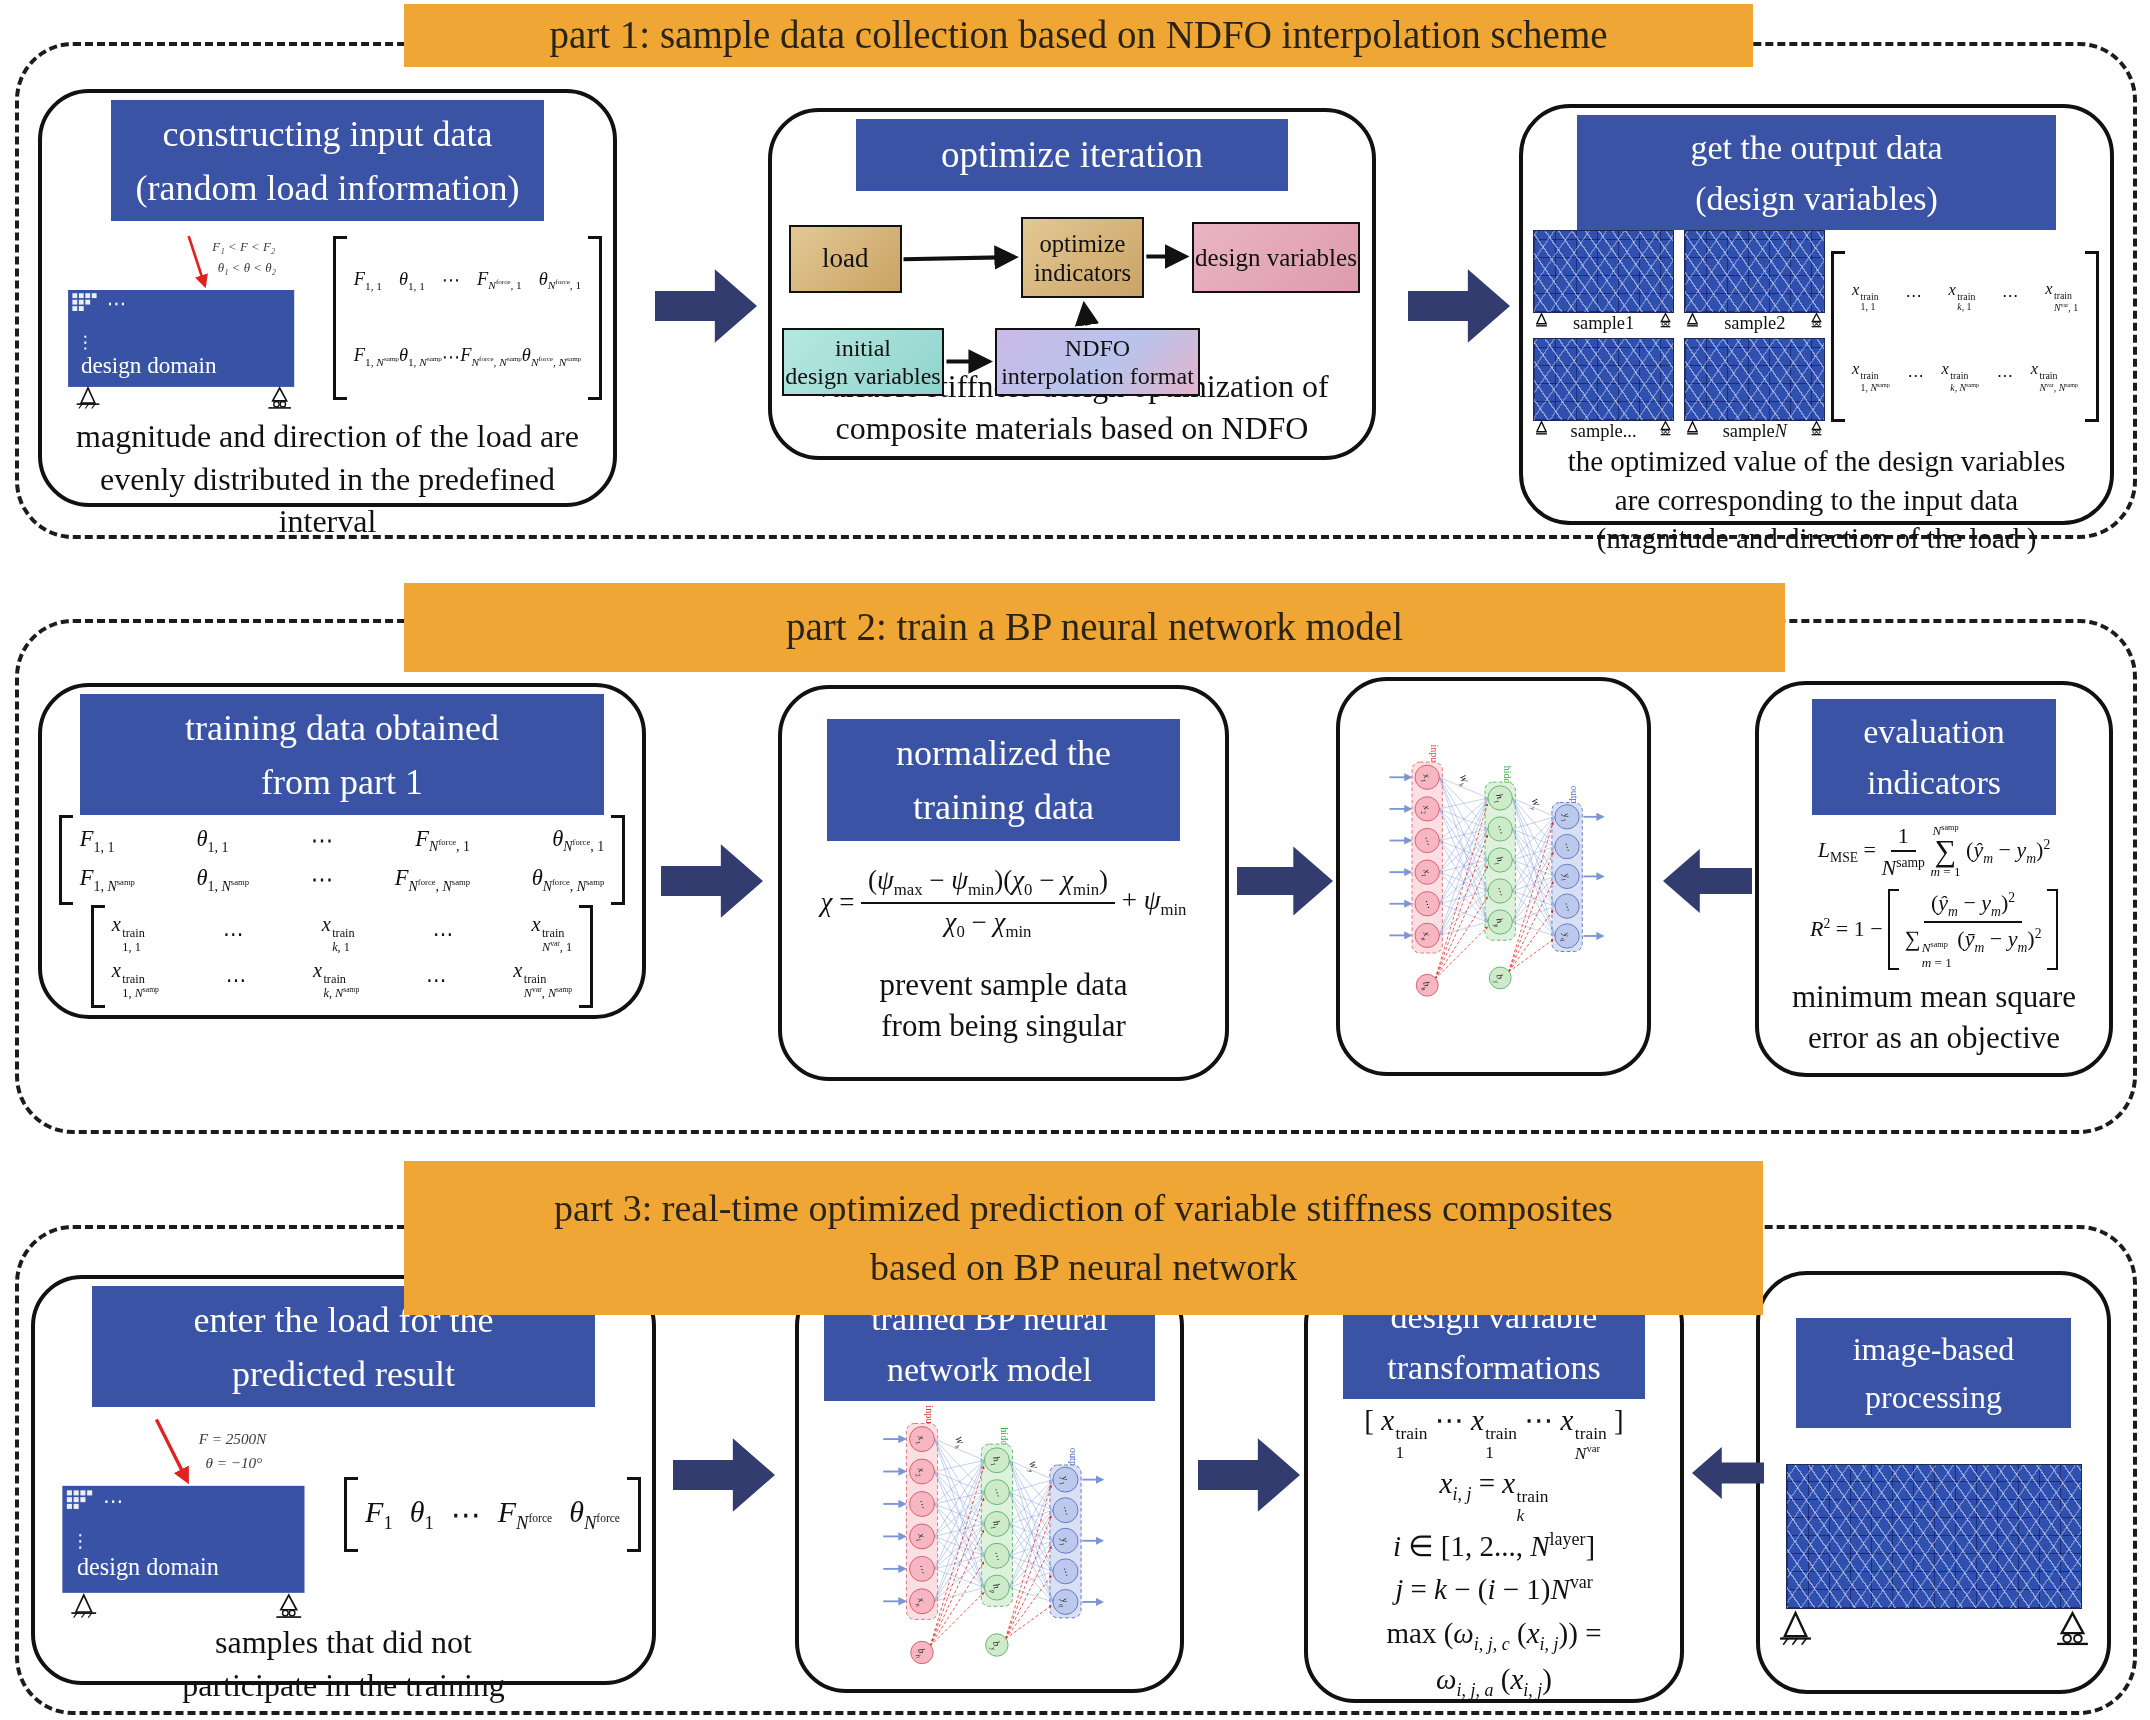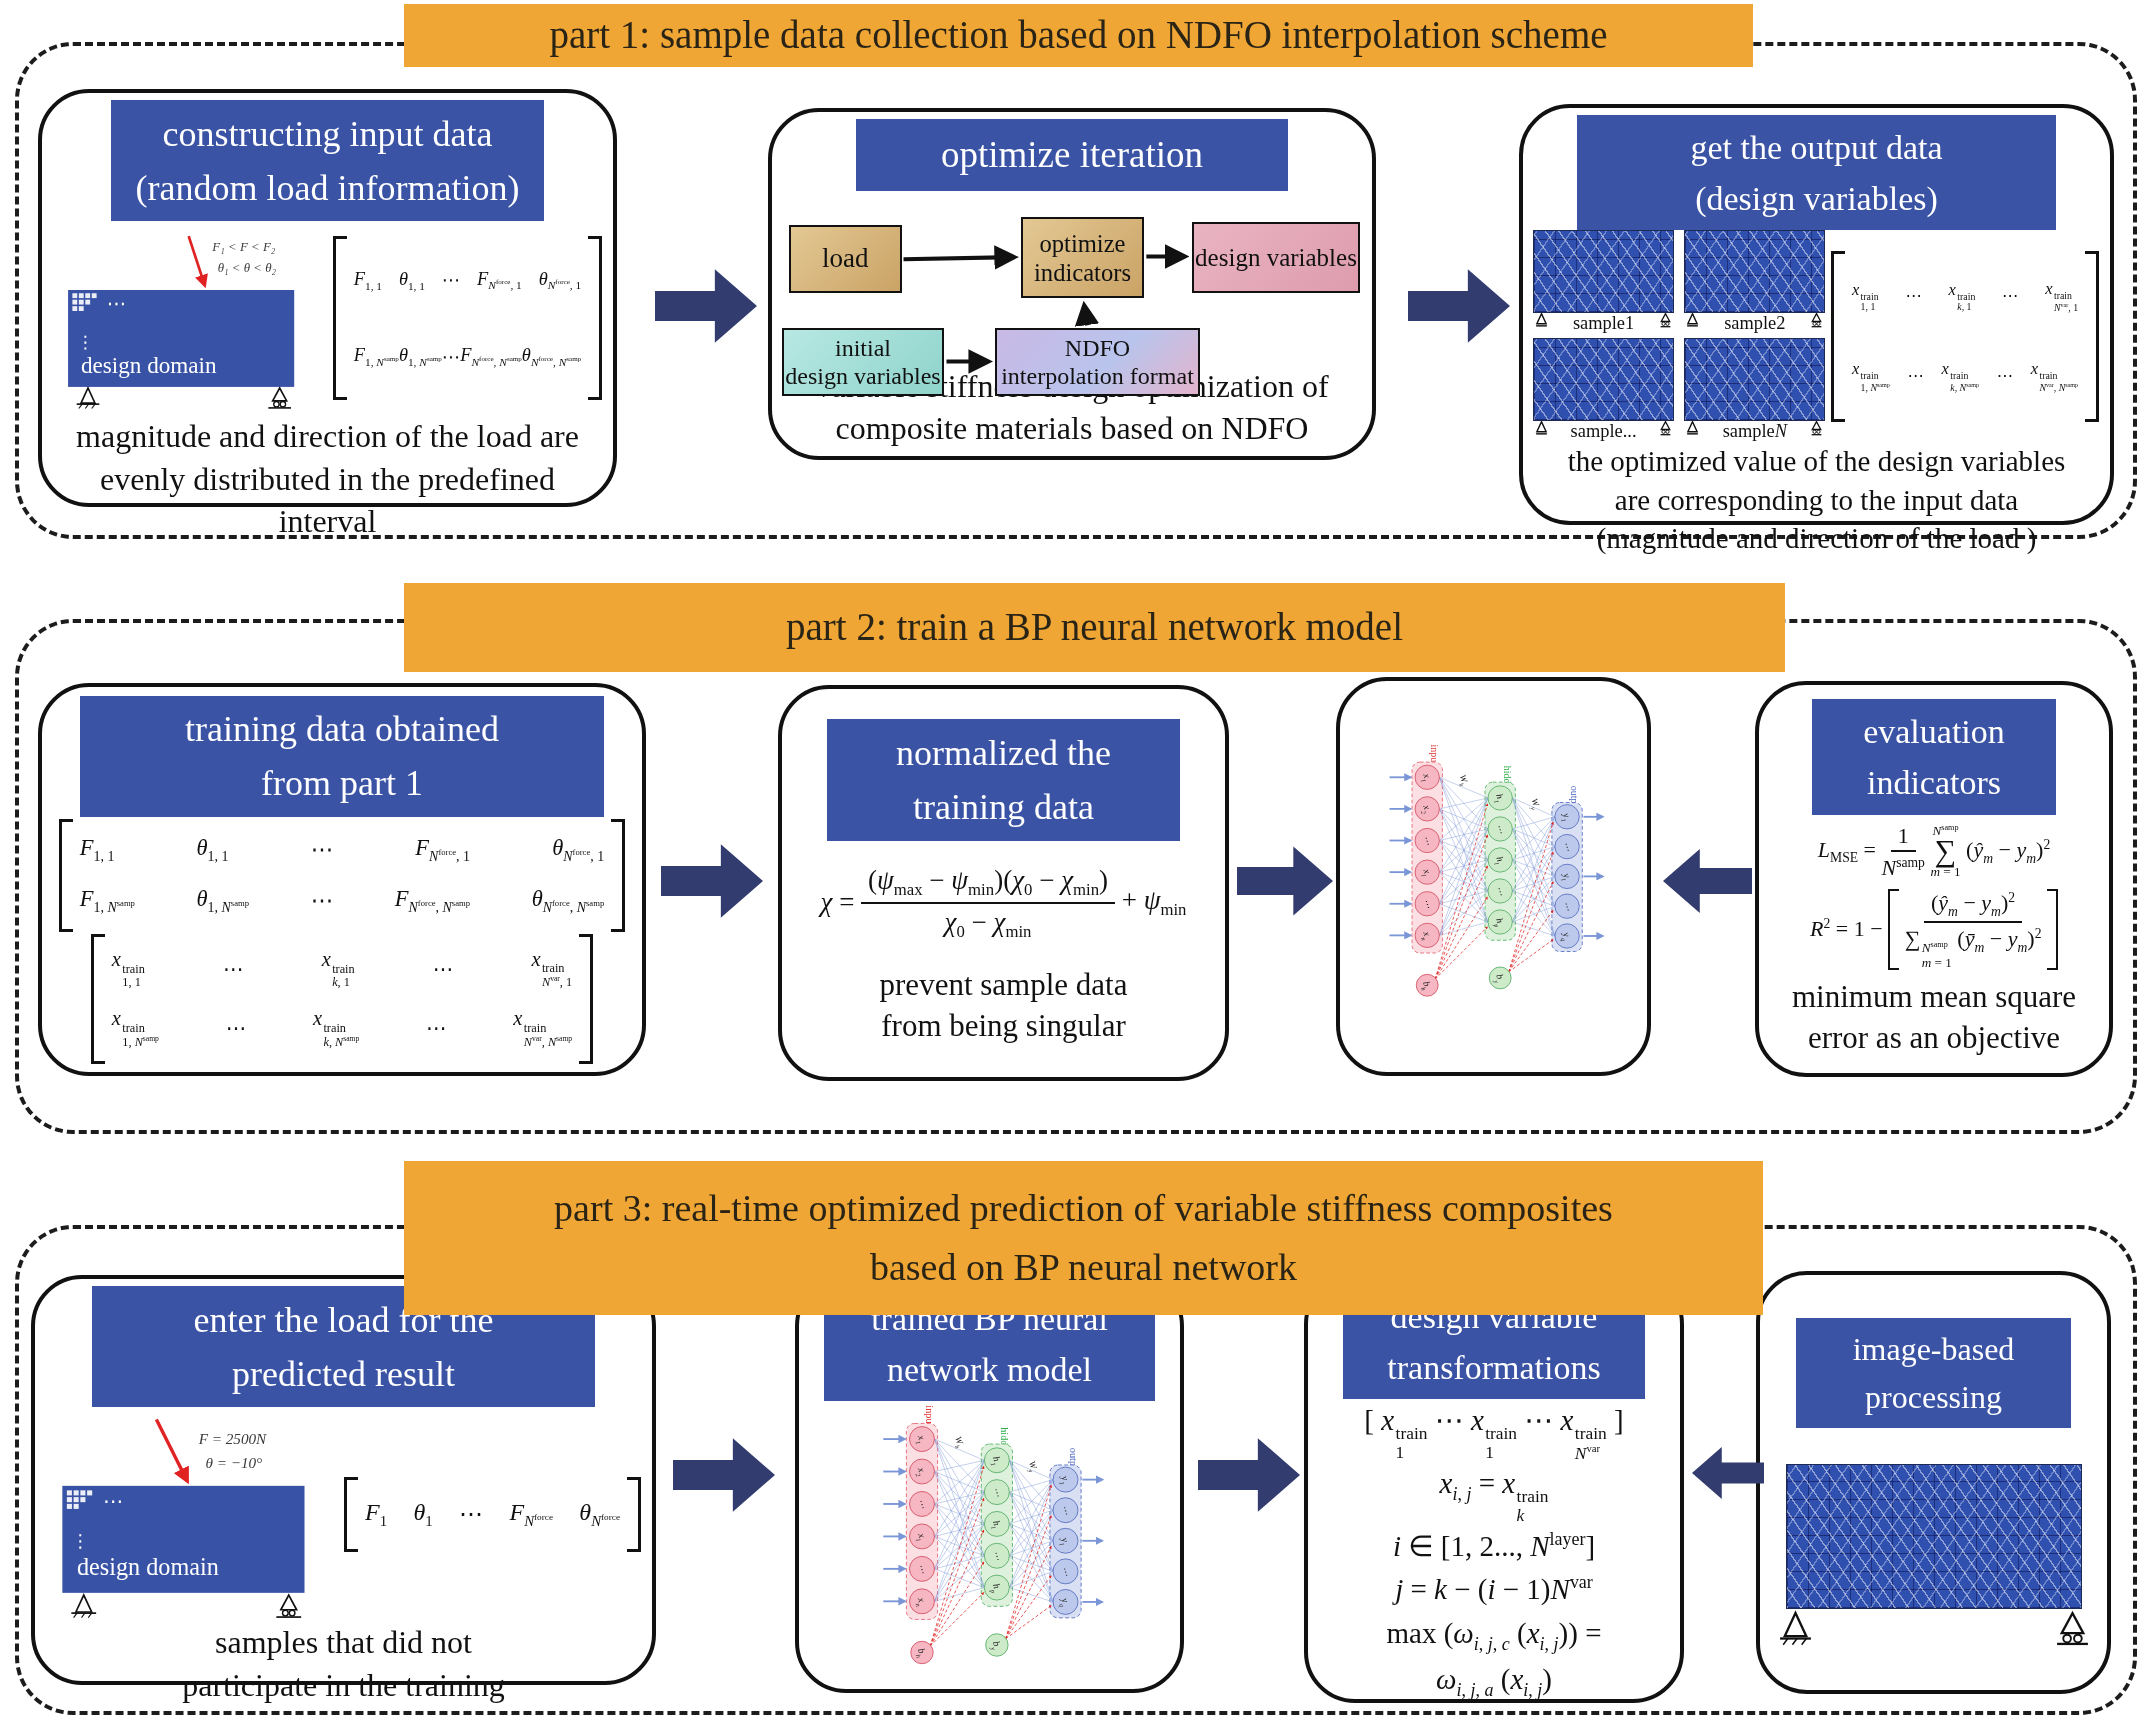--- a/index.html
+++ b/index.html
@@ -9,21 +9,21 @@
   #part2{left:15px;top:619px;width:2114px;height:507px}
   #part3{left:15px;top:1225px;width:2114px;height:482px}
   .banner{position:absolute;background:#F0A634;color:#2a2416;display:flex;flex-direction:column;align-items:center;justify-content:center;text-align:center;z-index:5;font-size:39px;line-height:1.55}
   #banner1{left:404px;top:4.1px;width:1349px;height:63px}
   #banner2{left:404px;top:583px;width:1381px;height:89px}
   #banner3{left:404px;top:1161px;width:1359px;height:154px;font-size:38px}
   .wbox{position:absolute;background:#fff;border:4.8px solid #111;border-radius:51px;z-index:3;display:flex;flex-direction:column;align-items:center;justify-content:space-evenly;box-sizing:border-box;padding:6.8px 8.2px}
   #p1b1{left:38px;top:89px;width:579px;height:418px}
   #p1b2{left:768px;top:108px;width:608px;height:352px}
   #p1b3{left:1519px;top:104px;width:595px;height:421px}
-  #p2b1{left:38px;top:683px;width:608px;height:393px}
+  #p2b1{left:38px;top:683px;width:608px;height:336px}
   #p2b2{left:778px;top:685px;width:451px;height:396px}
   #p2b3{left:1336px;top:677px;width:315px;height:399px}
   #p2b4{left:1755px;top:681px;width:358px;height:396px}
   #p3b1{left:31px;top:1275px;width:625px;height:410px}
   #p3b2{left:795px;top:1275px;width:389px;height:418px}
   #p3b3{left:1304px;top:1273px;width:380px;height:430px}
   #p3b4{left:1756px;top:1271px;width:355px;height:423px}
   .bh{background:#3A53A4;color:#fff;text-align:center;display:flex;flex-direction:column;justify-content:center;line-height:1.5;padding:6.8px 5.5px;width:80%}
   .cap{text-align:center;line-height:1.32;color:#111}
   .capline{display:block}
@@ -626,21 +626,21 @@
             <line x1="10" y1="42" x2="16" y2="34" stroke="#111" stroke-width="2"></line>
             <line x1="22" y1="42" x2="28" y2="34" stroke="#111" stroke-width="2"></line>
         </g>
         <g transform="translate(416,332)">
           <path d="M0,28 L14,2 L28,28 Z" fill="#fff" stroke="#111" stroke-width="3"></path>
           <circle cx="8" cy="34" r="5" fill="#fff" stroke="#111" stroke-width="2.5"></circle>
             <circle cx="20" cy="34" r="5" fill="#fff" stroke="#111" stroke-width="2.5"></circle>
           <line x1="-8" y1="41" x2="36" y2="41" stroke="#111" stroke-width="3"></line>
         </g>
       </svg>
-      <div class="mat" style="font-size:24px;height:75px;flex:1">
+      <div class="mat" style="font-size:30px;height:75px;flex:1">
         <span class="sqbl"></span>
         <div class="mrows" style="flex:1">
           <div class="mrow">
             <span class="cell"><i>F</i><sub>1</sub></span>
               <span class="cell"><i>θ</i><sub>1</sub></span>
               <span class="cell">⋯</span>
               <span class="cell"><i>F</i><sub><i>N</i><sup>force</sup></sub></span>
               <span class="cell"><i>θ</i><sub><i>N</i><sup>force</sup></sub></span>
           </div>
         </div>

